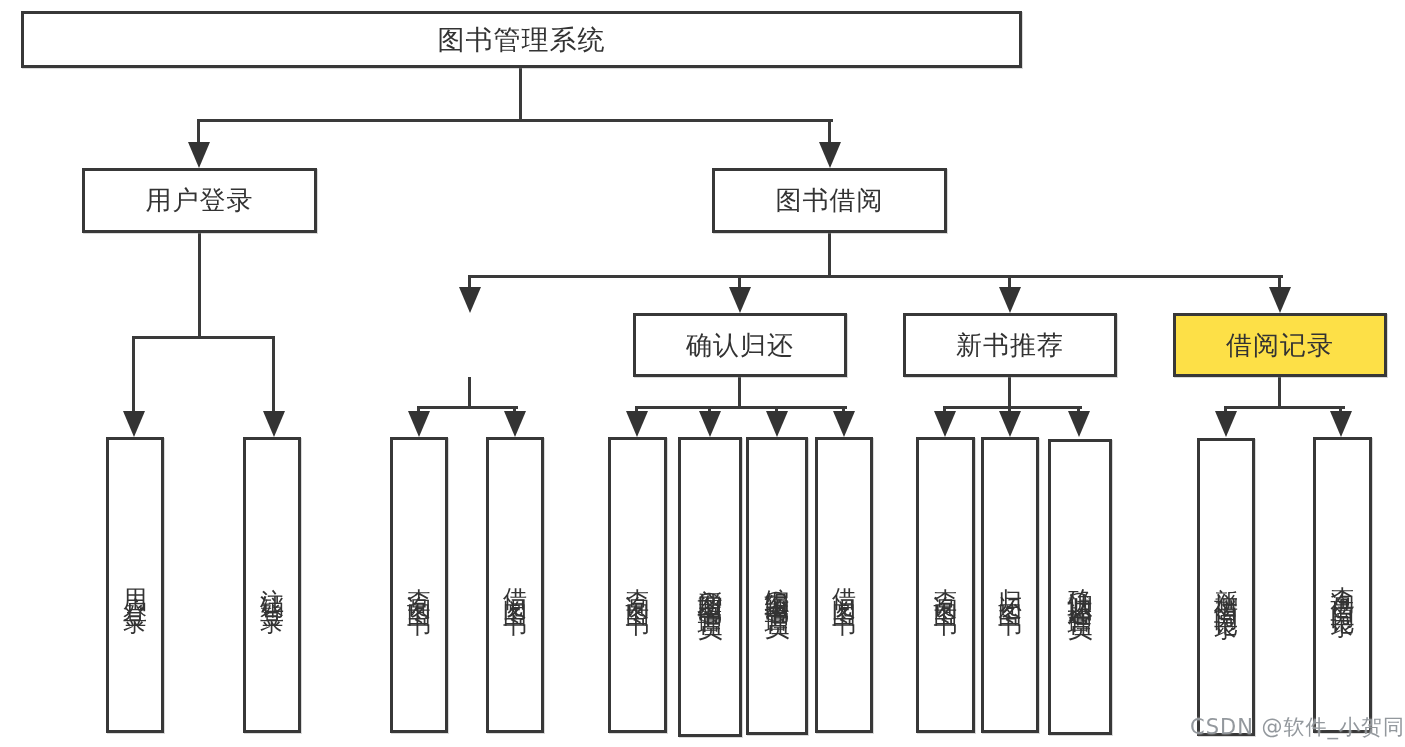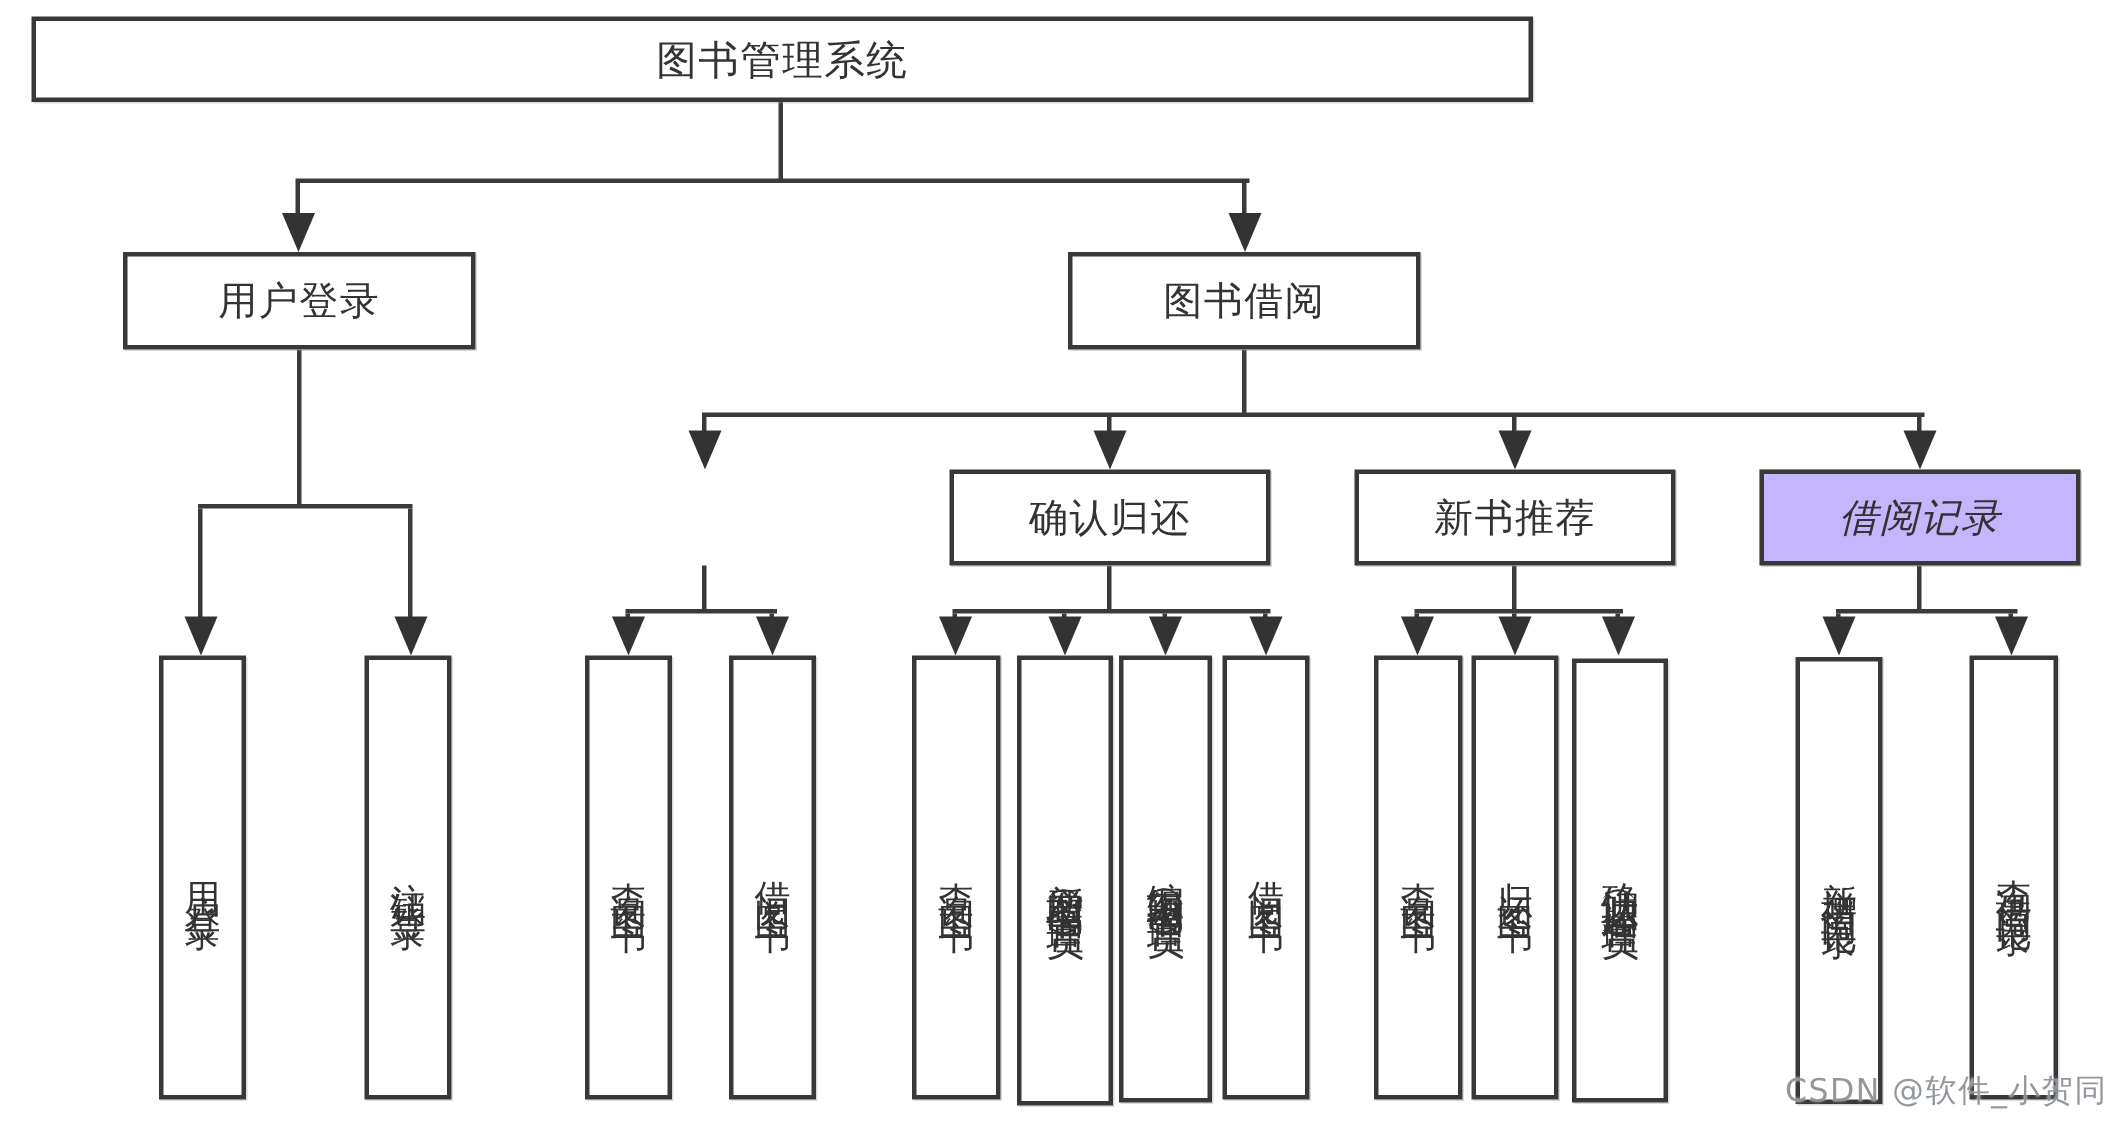--- a/index.html
+++ b/index.html
@@ -123,21 +123,21 @@
     </div>
     <div class="node h2" style="left: 712px; top: 168px; width: 235px; height: 65px; border-color: rgb(56, 56, 56); background: rgb(255, 255, 255);">
       <span class="lbl">图书借阅</span>
     </div>
     <div class="node h2" style="left: 633px; top: 313px; width: 214px; height: 64px; border-color: rgb(56, 56, 56); background: rgb(255, 255, 255);">
       <span class="lbl">确认归还</span>
     </div>
     <div class="node h2" style="left: 903px; top: 313px; width: 214px; height: 64px; border-color: rgb(56, 56, 56); background: rgb(255, 255, 255);">
       <span class="lbl">新书推荐</span>
     </div>
-    <div class="node h2" style="left: 1173px; top: 313px; width: 214px; height: 64px; border-color: rgb(56, 56, 56); background: #c4b5fd; font-style: italic;">
+    <div class="node h2" style="left: 1173px; top: 313px; width: 214px; height: 64px; border-color: rgb(56, 56, 56); background: #fde047;">
       <span class="lbl">借阅记录</span>
     </div>
     <div class="node vert" style="left: 106px; top: 437px; width: 58px; height: 296px; border-color: rgb(56, 56, 56); background: rgb(255, 255, 255);">
       <span class="lbl">用户登录</span>
     </div>
     <div class="node vert" style="left: 243px; top: 437px; width: 58px; height: 296px; border-color: rgb(56, 56, 56); background: rgb(255, 255, 255);">
       <span class="lbl">注销登录</span>
     </div>
     <div class="node vert" style="left: 390px; top: 437px; width: 58px; height: 296px; border-color: rgb(56, 56, 56); background: rgb(255, 255, 255);">
       <span class="lbl">查询图书</span>

